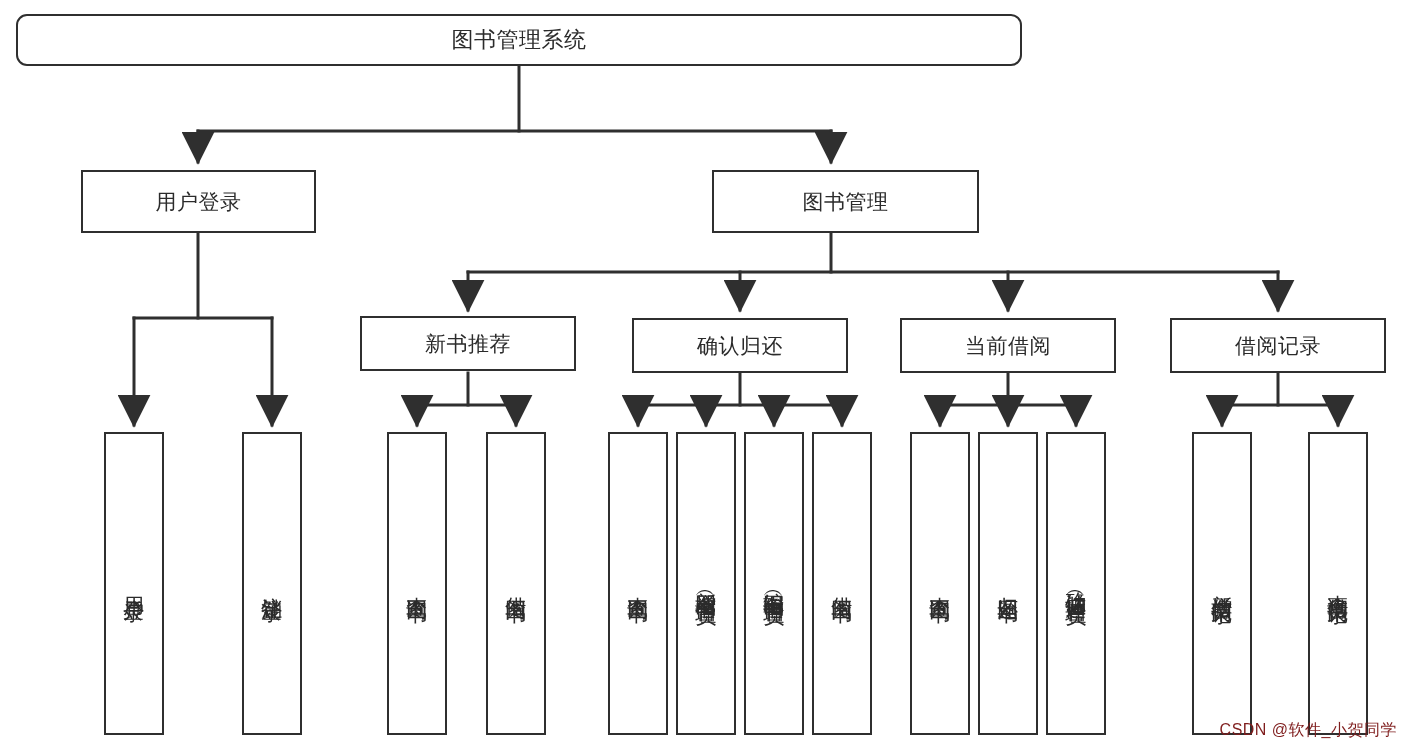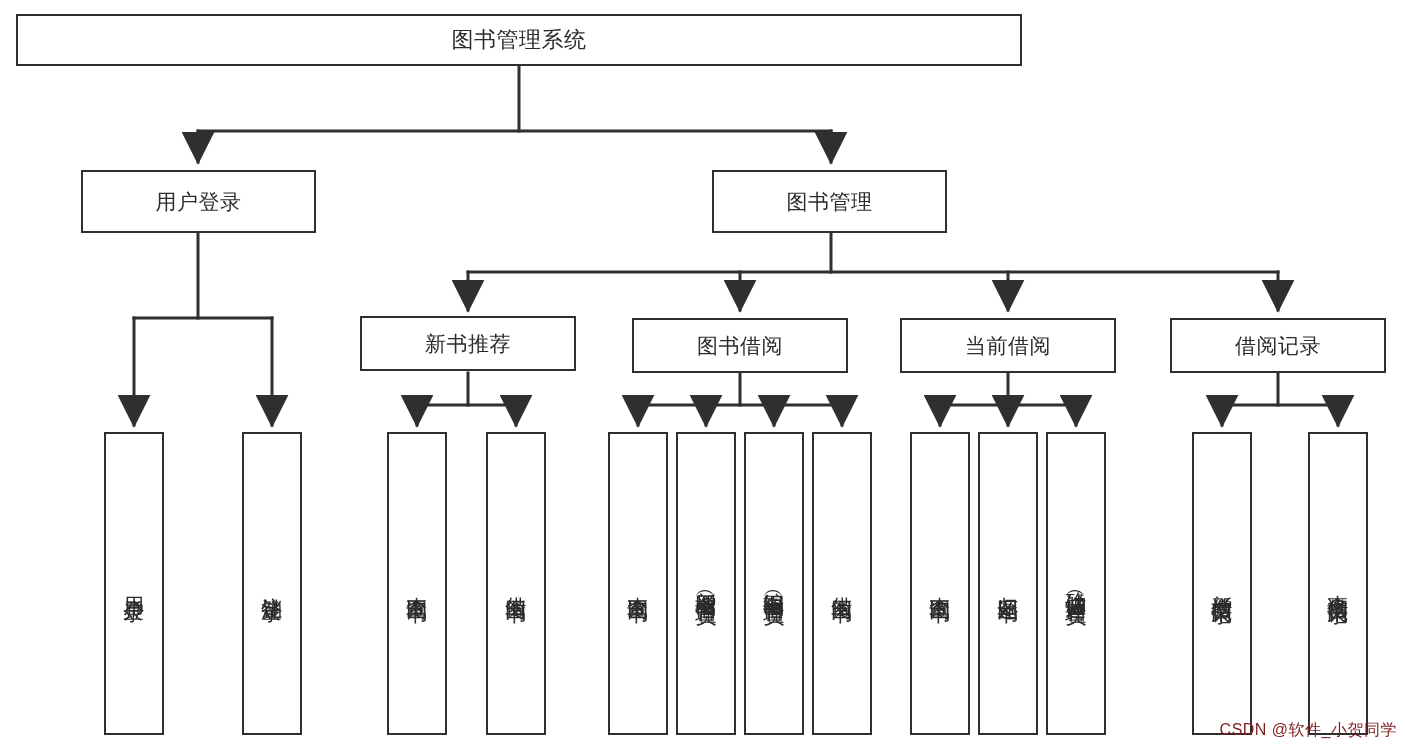--- a/index.html
+++ b/index.html
@@ -127,38 +127,38 @@
       <path d="M 1008 405 L 1008 425" marker-end="url(#arrowdown)"></path>
       <path d="M 1076 405 L 1076 425" marker-end="url(#arrowdown)"></path>
 
       <path d="M 1278 373 L 1278 405"></path>
       <path d="M 1222 405 L 1338 405"></path>
       <path d="M 1222 405 L 1222 425" marker-end="url(#arrowdown)"></path>
       <path d="M 1338 405 L 1338 425" marker-end="url(#arrowdown)"></path>
     </g>
   </svg>
 
-  <div class="node root horizontal" style="left:16px; top:14px; width:1006px; height:52px;">
+  <div class="node root horizontal" style="left:16px; top:14px; width:1006px; height:52px;border-radius:11px;">
     <span class="node-label">图书管理系统</span>
   </div>
 
   <div class="node horizontal" style="left:81px; top:170px; width:235px; height:63px;">
     <span class="node-label">用户登录</span>
   </div>
 
-  <div class="node horizontal" style="left:712px; top:170px; width:235px; height:63px;">
+  <div class="node horizontal" style="left:712px; top:170px; width:267px; height:63px;">
     <span class="node-label">图书管理</span>
   </div>
 
   <div class="node horizontal" style="left:360px; top:316px; width:216px; height:55px;">
     <span class="node-label">新书推荐</span>
   </div>
 
   <div class="node horizontal" style="left:632px; top:318px; width:216px; height:55px;">
-    <span class="node-label">图书借阅</span>
+    <span class="node-label">确认归还</span>
   </div>
 
   <div class="node horizontal" style="left:900px; top:318px; width:216px; height:55px;align-items:center;">
     <span class="node-label">当前借阅</span>
   </div>
 
   <div class="node horizontal" style="left:1170px; top:318px; width:216px; height:55px;">
     <span class="node-label">借阅记录</span>
   </div>
 

